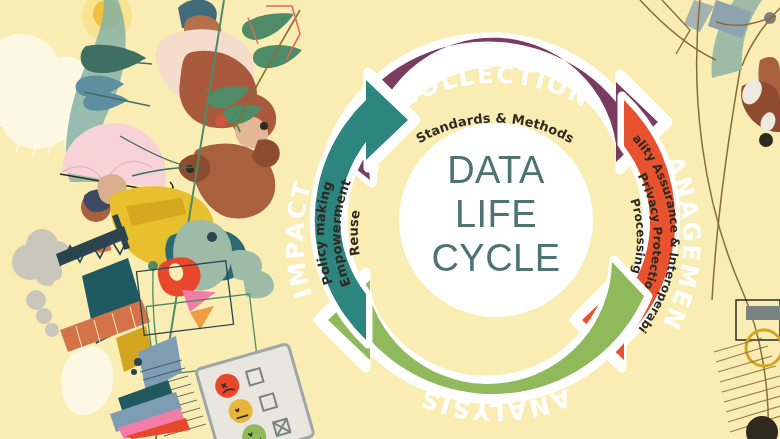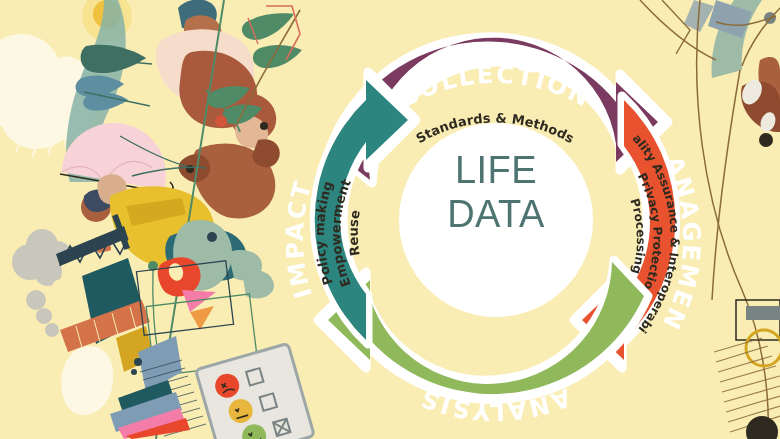--- a/index.html
+++ b/index.html
@@ -410,17 +410,18 @@
         <textPath href="#pImpactSub3" startOffset="50%" text-anchor="middle">
           <tspan>Reuse</tspan>
         </textPath>
       </text>
     </g>
 
     <circle cx="496" cy="220" r="97" fill="#FFFFFF"></circle>
   </svg>
 
   <div class="center-text">
+    <div>DATA</div>
     <div>LIFE</div>
-    <div>DATA</div>
+    <div>CYCLE</div>
   </div>
 
 </div>
 
 </body></html>

